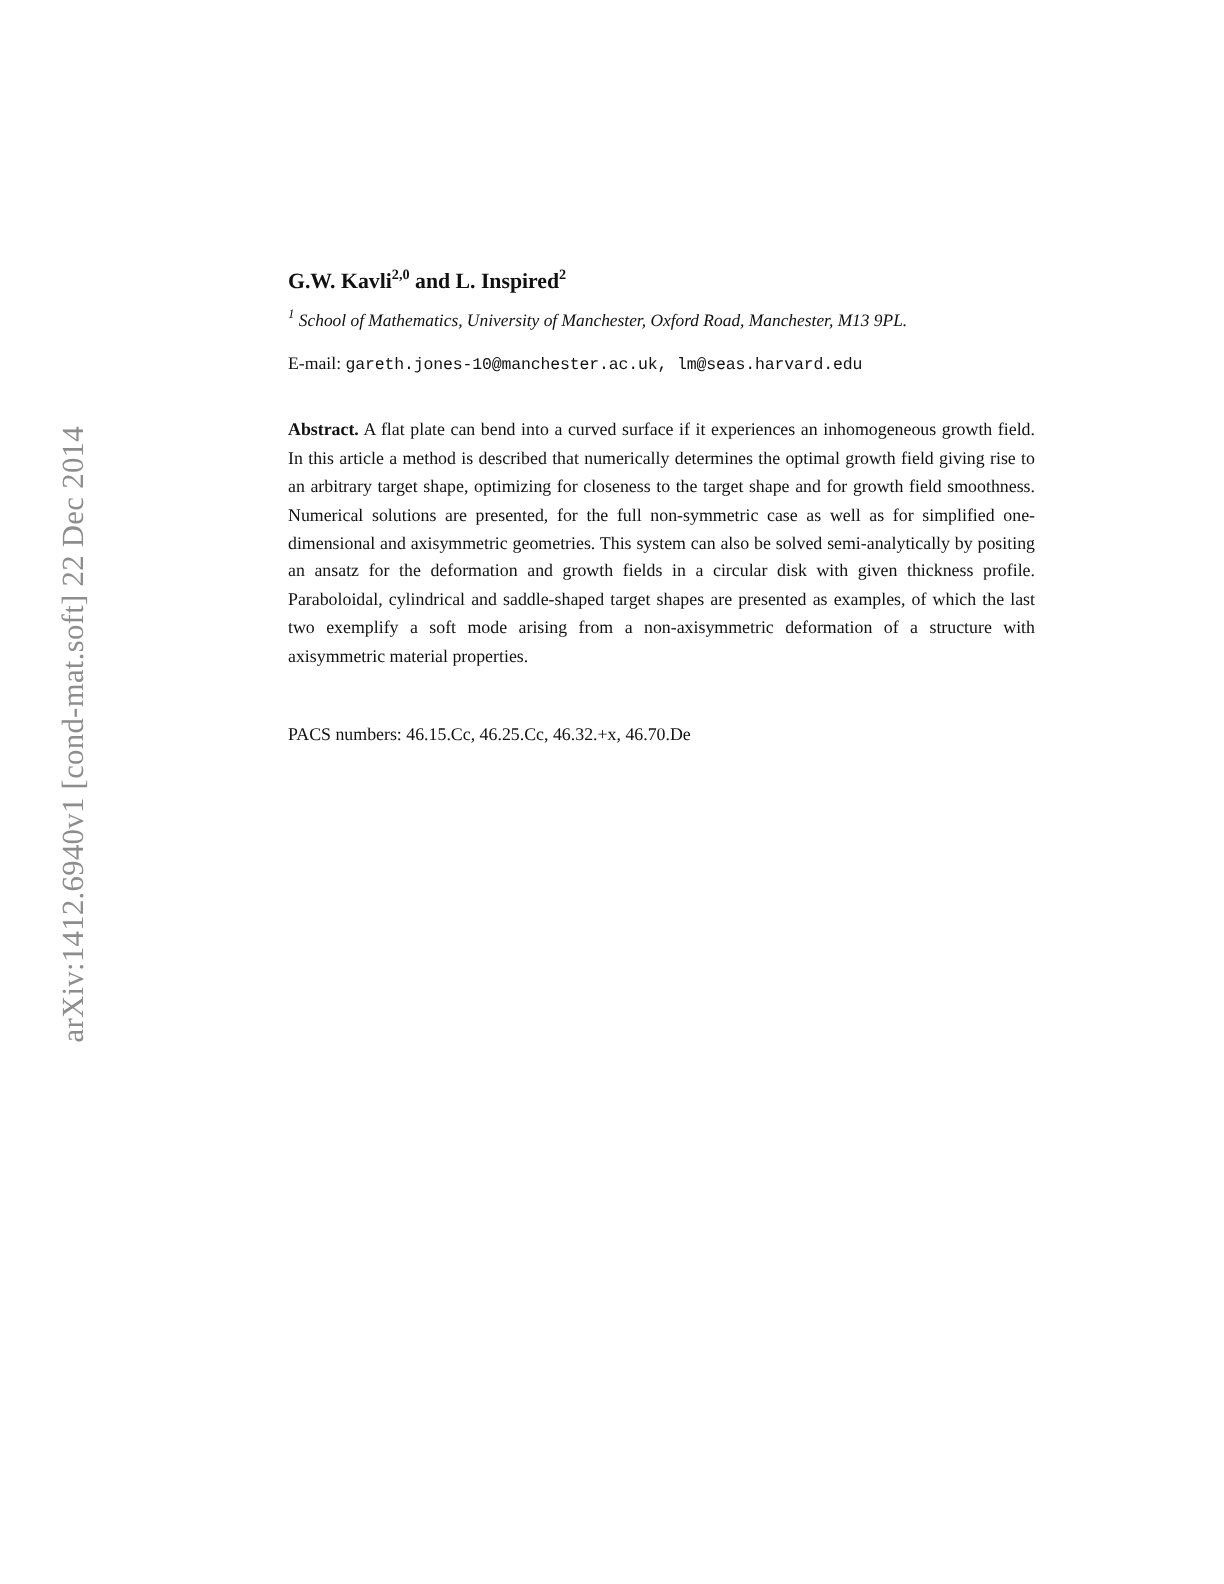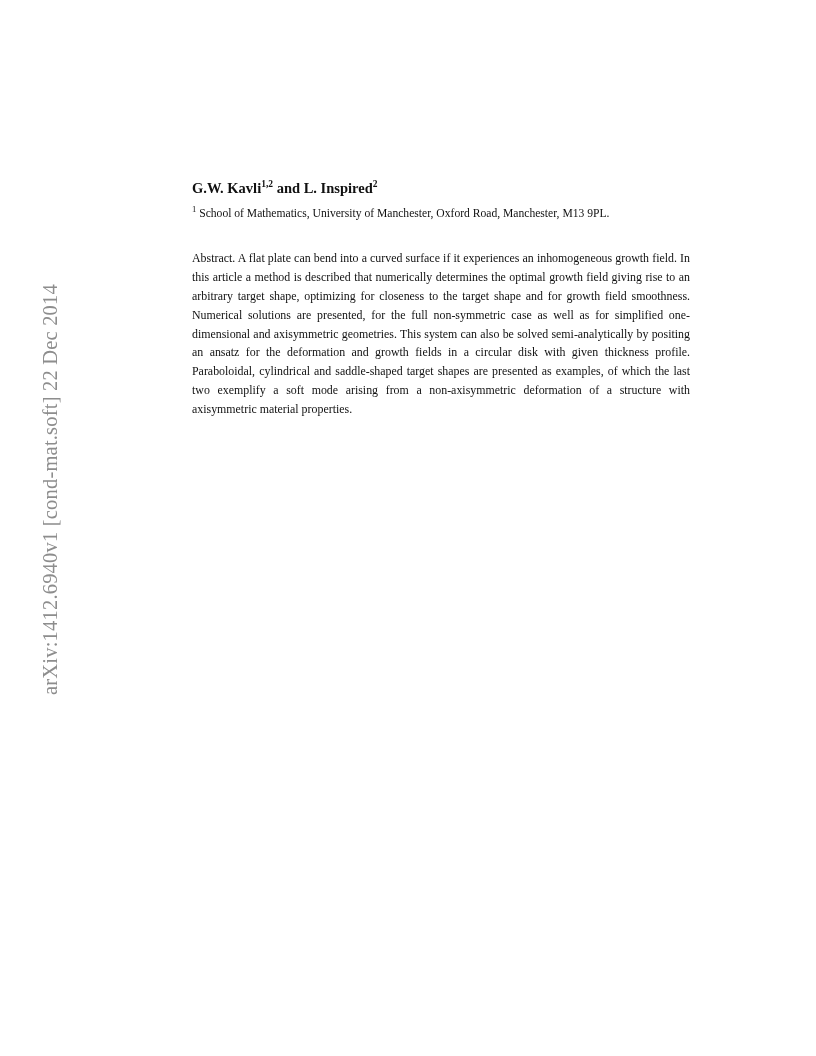--- a/index.html
+++ b/index.html
@@ -60,20 +60,21 @@
     font-weight: bold;
     vertical-align: super;
     line-height: 0;
   }
   .affil {
     font-size: 11.6px;
     line-height: 1.42;
     margin: 0 0 2px 0;
     text-align: justify;
     color: #111;
+    font-style: italic;
   }
   .affil sup {
     font-size: 8.6px;
     vertical-align: super;
     line-height: 0;
   }
   .email-line {
     font-size: 11.8px;
     margin: 13px 0 0 0;
     color: #111;
@@ -85,48 +86,52 @@
   }
   .abstract {
     margin: 27px 0 0 0;
     font-size: 11.9px;
     line-height: 1.58;
     text-align: justify;
     color: #111;
     text-justify: inter-word;
   }
   .abstract b {
-    font-weight: normal;
+    font-weight: bold;
   }
   .pacs {
     margin: 34px 0 0 0;
     font-size: 11.9px;
     line-height: 1.5;
     color: #111;
   }
 </style>
 </head>
 <body>
 
 <div class="page">
 
   <div class="arxiv-stamp">arXiv:1412.6940v1  [cond-mat.soft]  22 Dec 2014</div>
 
   <div class="content">
 
 
     <div class="authors">
-      <span>G.W. Kavli</span><sup>1,2</sup><span> and L. Inspired</span><sup>2</sup>
+      <span>G.W. Kavli</span><sup>2,0</sup><span> and L. Inspired</span><sup>2</sup>
     </div>
 
     <p class="affil">
       <sup>1</sup><span> School of Mathematics, University of Manchester, Oxford Road, Manchester, M13 9PL.</span>
     </p>
 
 
+    <p class="email-line">
+      <span>E-mail: </span><span class="mono">gareth.jones-10@manchester.ac.uk, lm@seas.harvard.edu</span>
+    </p>
 
     <p class="abstract">
       <b>Abstract.</b><span> A flat plate can bend into a curved surface if it experiences an inhomogeneous growth field. In this article a method is described that numerically determines the optimal growth field giving rise to an arbitrary target shape, optimizing for closeness to the target shape and for growth field smoothness. Numerical solutions are presented, for the full non-symmetric case as well as for simplified one-dimensional and axisymmetric geometries. This system can also be solved semi-analytically by positing an ansatz for the deformation and growth fields in a circular disk with given thickness profile. Paraboloidal, cylindrical and saddle-shaped target shapes are presented as examples, of which the last two exemplify a soft mode arising from a non-axisymmetric deformation of a structure with axisymmetric material properties.</span>
     </p>
 
+    <p class="pacs">PACS numbers: 46.15.Cc, 46.25.Cc, 46.32.+x, 46.70.De</p>
 
   </div>
 </div>
 
 </body></html>

